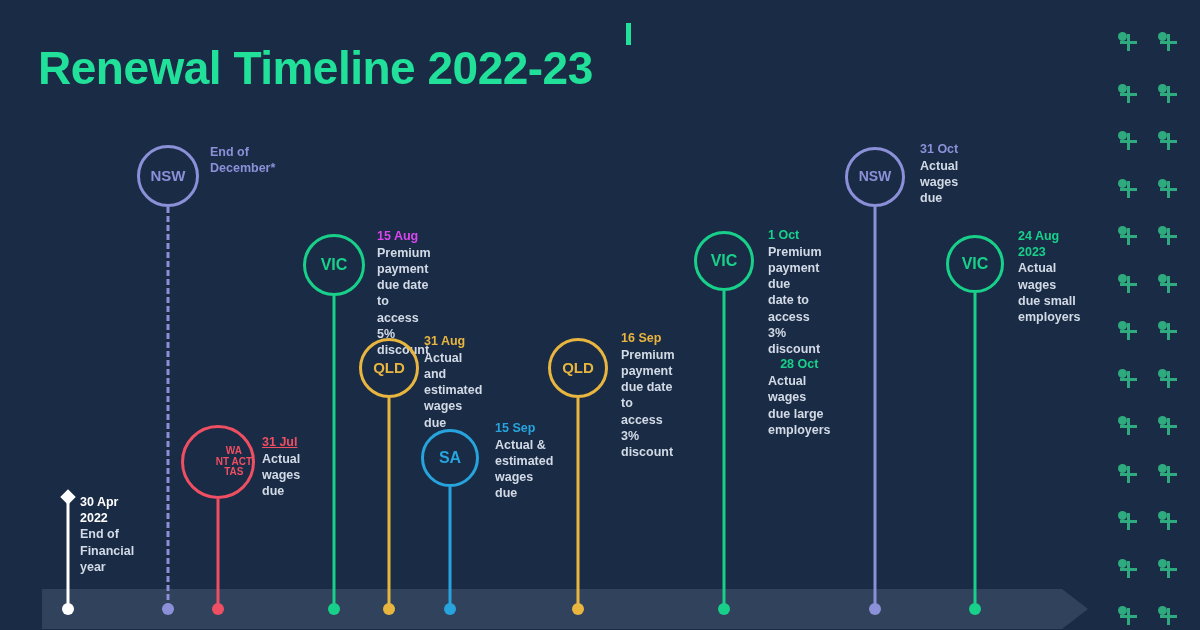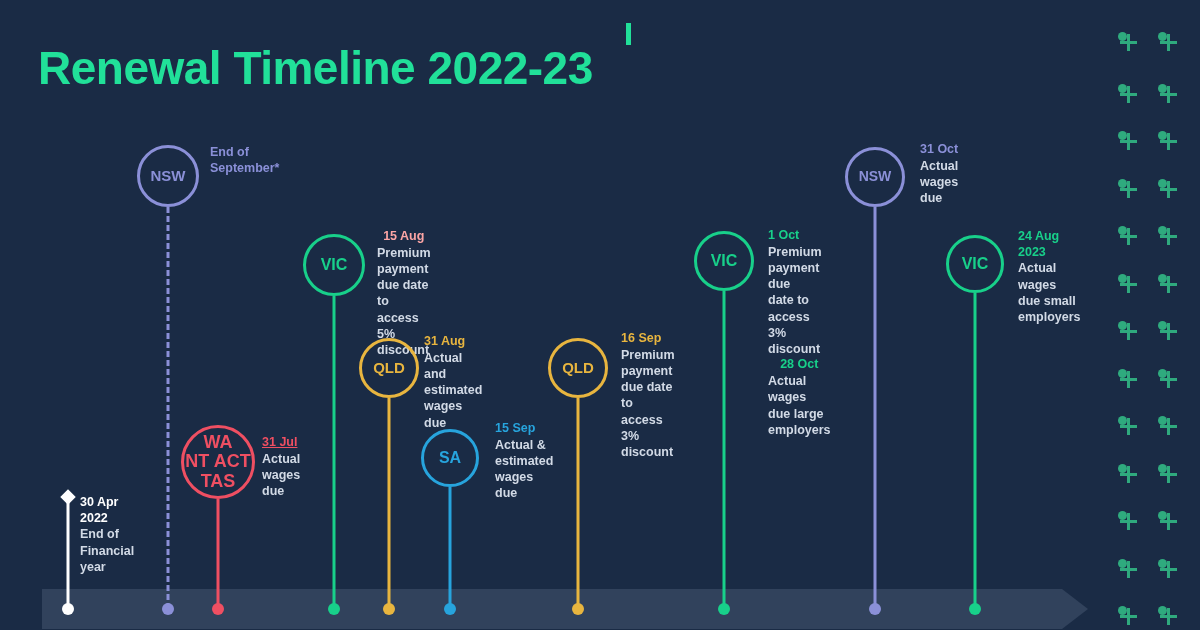--- a/index.html
+++ b/index.html
@@ -183,42 +183,42 @@
           <div class="desc">End of<br>Financial<br>year</div>
         </div>
       </div>
       <div class="marker">
         <div class="stem dashed" style="left: 168px; top: 184px; height: 402px; border-left-color: rgb(139, 144, 216);"></div>
         <div class="dot" style="left: 168px; top: 586px; background: rgb(139, 144, 216);"></div>
         <div class="circle" style="width: 62px; height: 62px; left: 137px; top: 122px; border-color: rgb(139, 144, 216); color: rgb(139, 144, 216); font-size: 15px;">
           <div class="clabel">NSW</div>
         </div>
         <div class="note" style="left: 210px; top: 122px;">
-          <div class="date" style="color: rgb(139, 144, 216);">End of September*</div>
+          <div class="date" style="color: rgb(139, 144, 216);">End of December*</div>
         </div>
       </div>
       <div class="marker">
         <div class="stem" style="left: 218px; top: 476px; height: 110px; background: rgb(239, 79, 98);"></div>
         <div class="dot" style="left: 218px; top: 586px; background: rgb(239, 79, 98);"></div>
-        <div class="circle" style="width: 74px; height: 74px; left: 181px; top: 402px; border-color: rgb(239, 79, 98); color: rgb(239, 79, 98); font-size: 18px;">
+        <div class="circle" style="width: 74px; height: 74px; left: 181px; top: 402px; border-color: rgb(239, 79, 98); color: rgb(239, 79, 98); font-size: 10px; justify-content: flex-end;">
           <div class="clabel">WA<br>NT ACT<br>TAS</div>
         </div>
         <div class="note" style="left: 262px; top: 412px;">
           <div class="date" style="color: rgb(239, 79, 98); text-decoration: underline;">31 Jul</div>
           <div class="desc">Actual<br>wages<br>due</div>
         </div>
       </div>
       <div class="marker">
         <div class="stem" style="left: 334px; top: 273px; height: 313px; background: rgb(24, 208, 138);"></div>
         <div class="dot" style="left: 334px; top: 586px; background: rgb(24, 208, 138);"></div>
         <div class="circle" style="width: 62px; height: 62px; left: 303px; top: 211px; border-color: rgb(24, 208, 138); color: rgb(24, 208, 138); font-size: 16px;">
           <div class="clabel">VIC</div>
         </div>
         <div class="note" style="left: 377px; top: 206px;">
-          <div class="date" style="color: #fca5a5; text-align: center;">15 Aug</div>
+          <div class="date" style="color: #d946ef;">15 Aug</div>
           <div class="desc">Premium payment<br>due date to access<br>5% discount</div>
         </div>
       </div>
       <div class="marker">
         <div class="stem" style="left: 389px; top: 375px; height: 211px; background: rgb(232, 181, 63);"></div>
         <div class="dot" style="left: 389px; top: 586px; background: rgb(232, 181, 63);"></div>
         <div class="circle" style="width: 60px; height: 60px; left: 359px; top: 315px; border-color: rgb(232, 181, 63); color: rgb(232, 181, 63); font-size: 15px;">
           <div class="clabel">QLD</div>
         </div>
         <div class="note" style="left: 424px; top: 311px;">

